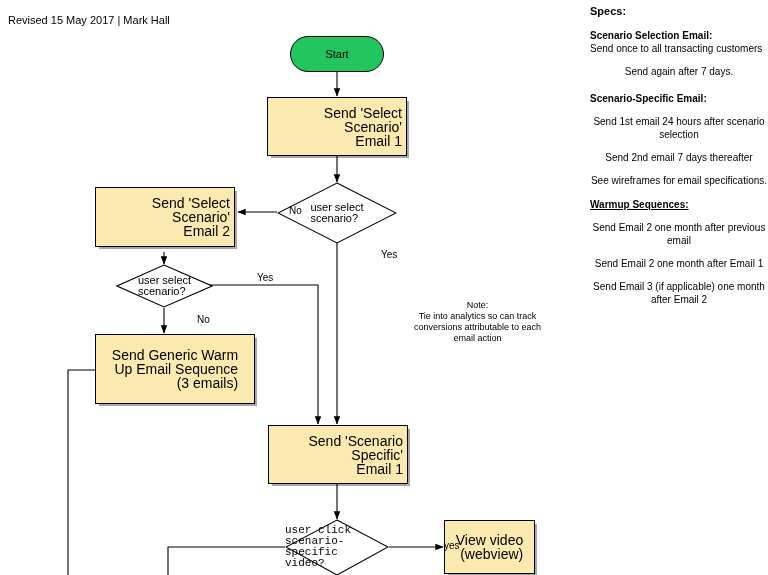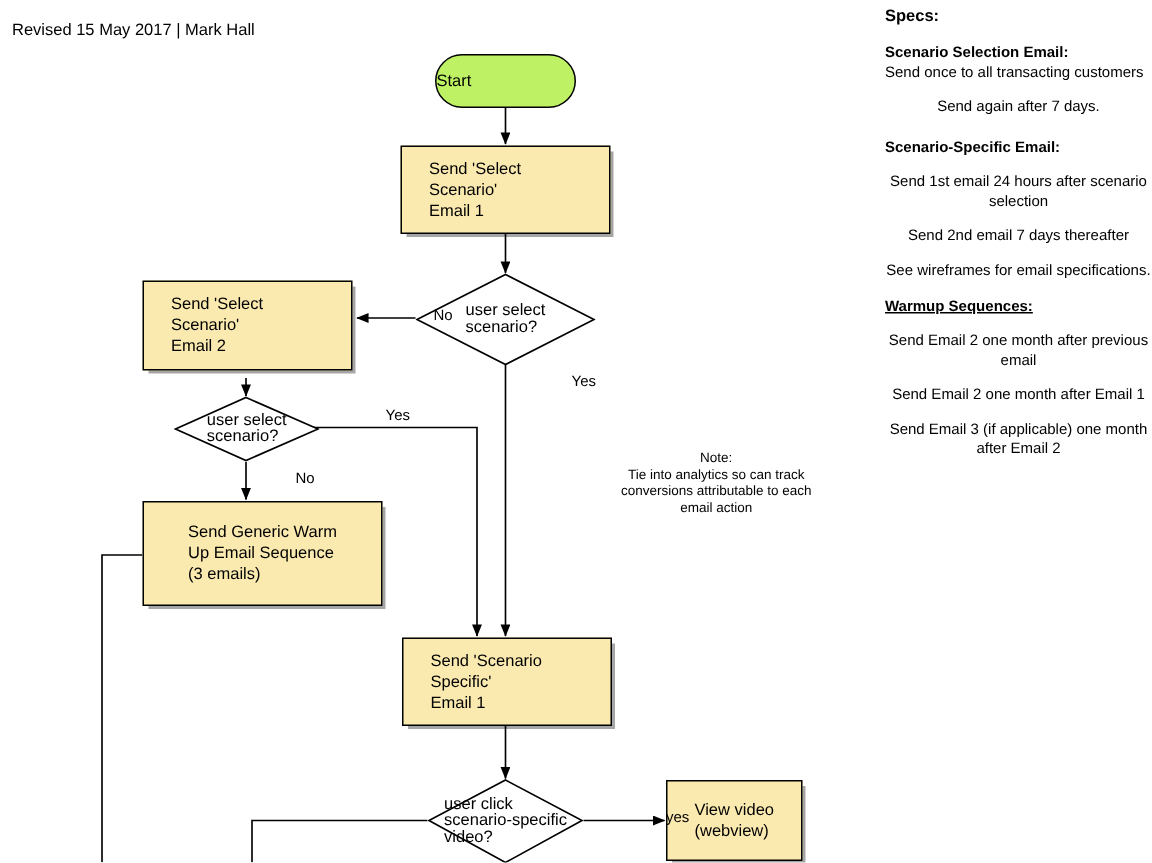--- a/index.html
+++ b/index.html
@@ -16,29 +16,29 @@
     left:8px;top:14px;font-size:11px;color:#000;white-space:nowrap;
   }
 
   
   .node-box{
     box-sizing:border-box;
     background:#fbeab0;
     border:1px solid #000;
     box-shadow:3px 3px 0 -1px rgba(0,0,0,0.35);
     display:flex;align-items:center;justify-content:center;
-    text-align:left;font-size:11px;line-height:14px;
-    padding:18px;
+    text-align:right;font-size:14px;line-height:14px;
+    padding:4px;
   }
   .node-terminal{
     box-sizing:border-box;
-    background:#bef264;
+    background:#22c55e;
     border:1px solid #000;
     border-radius:22px;
-    display:flex;align-items:center;justify-content:flex-start;
+    display:flex;align-items:center;justify-content:center;
     text-align:center;font-size:11px;
   }
   .diamond-label{
     position:absolute;left:0;top:0;width:100%;height:100%;
     display:flex;align-items:center;justify-content:center;
     font-size:11px;line-height:11px;
     pointer-events:none;
   }
   .edge-label{font-size:10px;padding-left:40px;}
   .note{font-size:9px;line-height:11px;text-align:center;}
@@ -125,21 +125,21 @@
     <span>Send Generic Warm
 Up Email Sequence
 (3 emails)</span>
   </div>
 
   <div class="abs node-box" style="left:268px;top:425px;width:140px;height:59px;white-space:pre-line;">
     <span>Send 'Scenario Specific'
 Email 1</span>
   </div>
 
-  <div class="abs" style="left:285px;top:519px;width:104px;height:56px;">
+  <div class="abs" style="left:285px;top:519px;width:104px;height:56px;font-family:Liberation Mono, monospace;">
     <svg width="104" height="60">
       <polygon points="52,1 103,28 52,56 1,28" fill="#ffffff" stroke="#000" stroke-width="1.1"></polygon>
     </svg>
     <div class="diamond-label" style="white-space:pre-line;height:56px;">user click
 scenario-specific
 video?</div>
   </div>
 
   <div class="abs node-box" style="left:444px;top:520px;width:91px;height:54px;white-space:pre-line;">
     <span>View video

